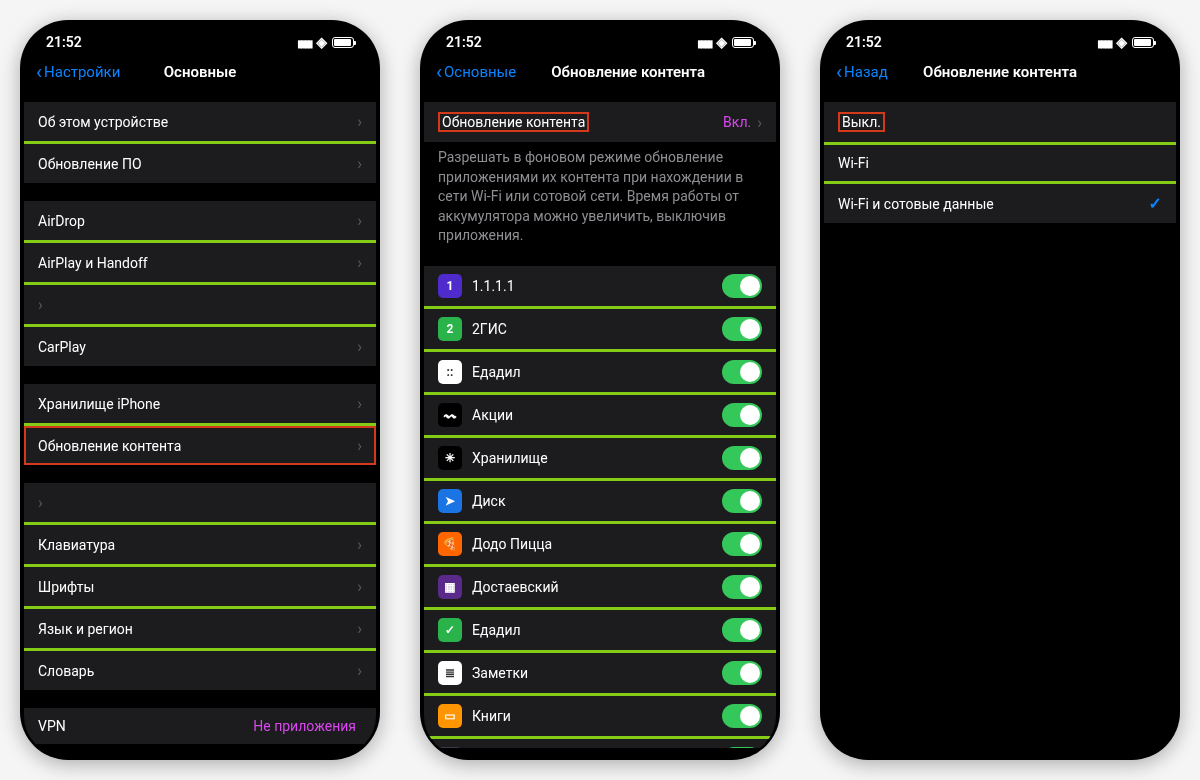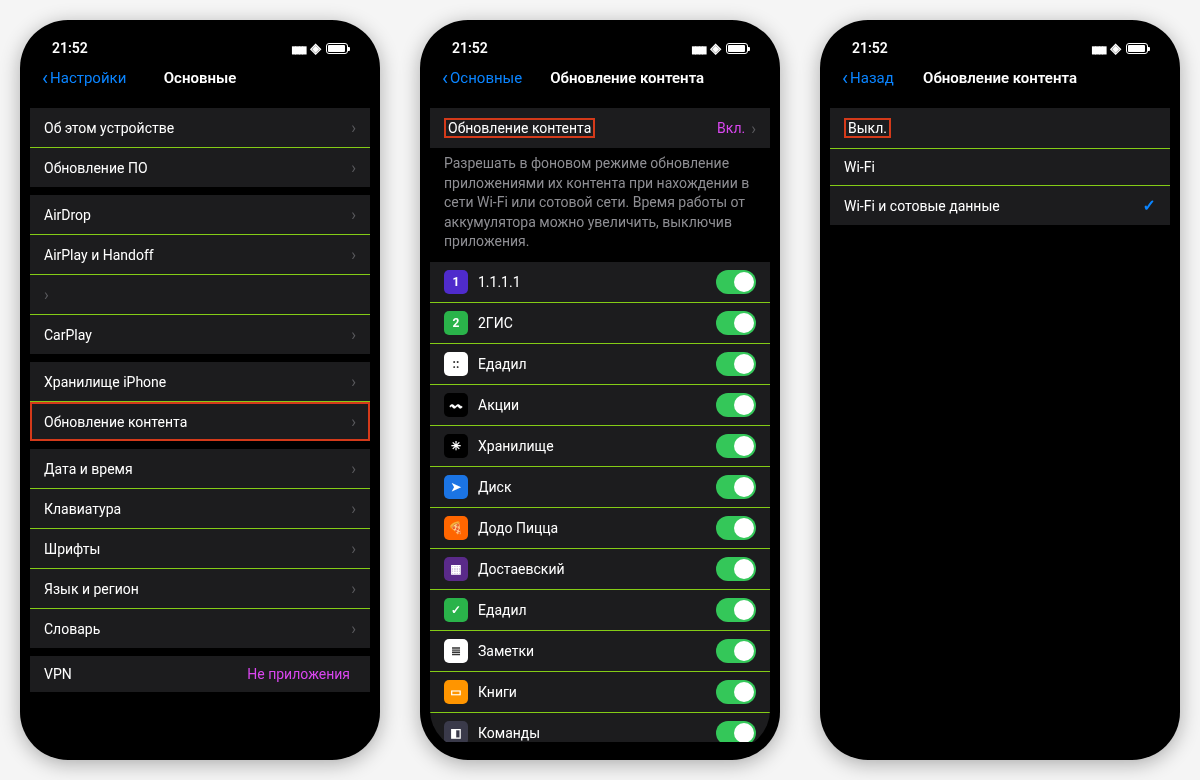--- a/index.html
+++ b/index.html
@@ -11,21 +11,21 @@
     gap: 40px;
     padding: 20px;
     width: 1200px;
     height: 780px;
   }
   .phone {
     width: 360px;
     height: 740px;
     background: #000;
     border-radius: 48px;
-    padding: 10px;
+    padding: 4px;
     box-shadow: 0 4px 20px rgba(0,0,0,0.3);
     position: relative;
   }
   .screen {
     width: 100%;
     height: 100%;
     background: #000;
     border-radius: 40px;
     overflow: hidden;
     position: relative;
@@ -87,29 +87,29 @@
     position: absolute;
     left: 50%;
     transform: translateX(-50%);
     font-weight: 600;
     font-size: 15px;
     white-space: nowrap;
   }
   .content { padding: 0 0 10px; overflow-y: auto; height: calc(100% - 76px); }
   .content::-webkit-scrollbar { width: 3px; }
   .content::-webkit-scrollbar-thumb { background: #555; }
-  .group { margin-top: 8px; }
+  .group { margin-top: 18px; }
   .group.first { margin-top: 10px; }
   .row {
     display: flex;
     align-items: center;
     justify-content: space-between;
     background: #1c1c1e;
     padding: 10px 14px;
-    border-bottom: 1px solid #84cc16;
+    border-bottom: 3px solid #84cc16;
     font-size: 14px;
     min-height: 36px;
   }
   .row:last-child { border-bottom: none; }
   .row .label { flex: 1; display: flex; align-items: center; gap: 10px; }
   .row .value { color: #d946ef; font-size: 14px; margin-right: 6px; }
   .chevron { color: #5a5a5e; font-size: 16px; }
   .highlighted { outline: 2px solid #d43a1a; outline-offset: -2px; }
   .highlight-box {
     border: 2px solid #d43a1a;
@@ -192,21 +192,20 @@
           <span class="label">Хранилище iPhone</span>
           <span class="chevron">›</span>
         </div>
         <div class="row highlighted">
           <span class="label">Обновление контента</span>
           <span class="chevron">›</span>
         </div>
       </div>
       <div class="group">
         <div class="row">
-          <span class="label">Дата и время</span>
           <span class="chevron">›</span>
         </div>
         <div class="row">
           <span class="label">Клавиатура</span>
           <span class="chevron">›</span>
         </div>
         <div class="row">
           <span class="label">Шрифты</span>
           <span class="chevron">›</span>
         </div>

